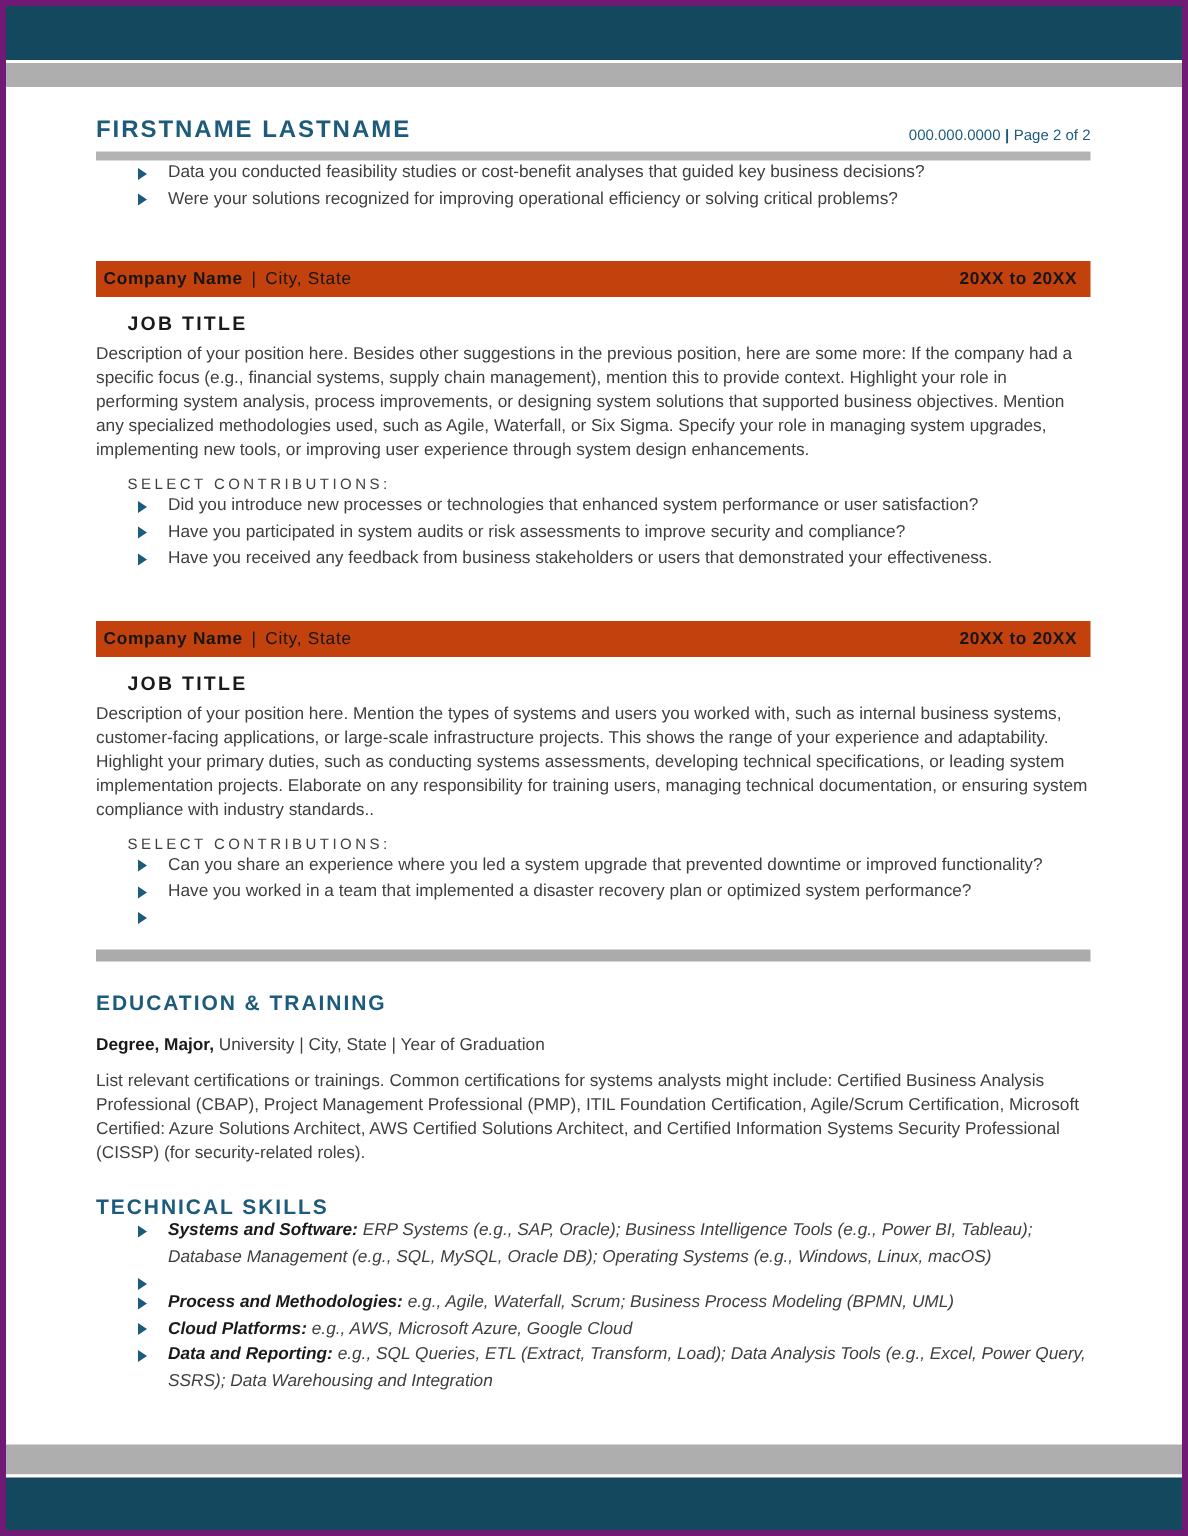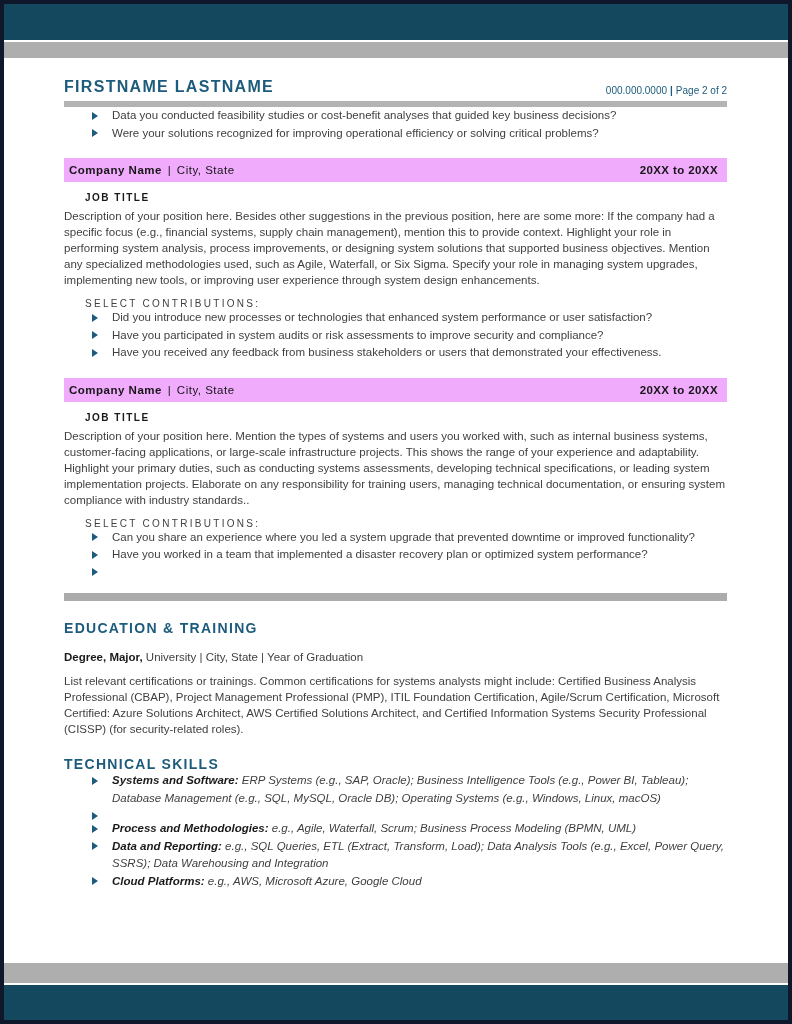--- a/index.html
+++ b/index.html
@@ -1,21 +1,21 @@
 <!DOCTYPE html>
 <html><head>
 <meta charset="utf-8">
 <style>
   * { box-sizing: border-box; }
   html, body { margin: 0; padding: 0; background: #ffffff; }
   body { font-family: "Liberation Sans", sans-serif; }
 
   .page {
     width: 792px; height: 1024px;
-    border: 4px solid #0f172a;
+    border: 4px solid #701a75;
     background: #ffffff;
     display: flex; flex-direction: column;
     overflow: hidden;
   }
   .band { background: #14485f; }
   .band-top { height: 36px; }
   .band-bottom { height: 35px; }
   .band-gap { height: 2px; background: #ffffff; }
   .strip { background: #aeaeae; }
   .strip-top { height: 16px; }
@@ -32,29 +32,29 @@
   ul.bullets { list-style: none; margin: 0; padding: 0; }
   ul.bullets li { display: flex; align-items: flex-start; padding-left: 28px;
     font-size: 11.5px; line-height: 17.5px; color: #3f3f3f; }
   .tri { width: 0; height: 0; flex: 0 0 auto;
     border-left: 6px solid #1d5b7c;
     border-top: 4px solid transparent; border-bottom: 4px solid transparent;
     margin: 4.8px 14px 0 0; }
 
   .intro { margin-top: 17px; }
 
-  .company-bar { background: #f0abfc; height: 24px; margin-top: 16px;
+  .company-bar { background: #c2410c; height: 24px; margin-top: 32px;
     display: flex; align-items: center; justify-content: space-between;
     padding: 0 9px 0 5px; font-size: 11.5px; color: #161616; }
   .company-left { letter-spacing: 0.5px; }
   .company-name { font-weight: 700; }
   .company-sep { font-weight: 400; margin: 0 2px; }
   .dates { font-weight: 700; letter-spacing: 0.4px; }
 
-  .job-title { margin: 10px 0 0 21px; font-size: 10px; font-weight: 700;
+  .job-title { margin: 10px 0 0 21px; font-size: 13px; font-weight: 700;
     letter-spacing: 1.5px; color: #1a1a1a; }
 
   .desc { margin: 5px 0 0; font-size: 11.5px; line-height: 16px; color: #3f3f3f; }
 
   .contrib-label { margin: 10px 0 0 21px; font-size: 10px; letter-spacing: 2.3px; color: #3f3f3f; }
   .contrib { margin-top: 8px; }
 
   .divider { height: 8px; background: #ababab; margin-top: 17px; }
 
   .section-heading { margin: 19px 0 0; font-size: 14px; font-weight: 700;
@@ -163,25 +163,25 @@
         </li>
       <li>
           <span class="tri"></span>
         </li>
       <li>
           <span class="tri"></span>
           <span><strong>Process and Methodologies:</strong> <span>e.g., Agile, Waterfall, Scrum; Business Process Modeling (BPMN, UML)</span></span>
         </li>
       <li>
           <span class="tri"></span>
-          <span><strong>Data and Reporting:</strong> <span>e.g., SQL Queries, ETL (Extract, Transform, Load); Data Analysis Tools (e.g., Excel, Power Query, SSRS); Data Warehousing and Integration</span></span>
+          <span><strong>Cloud Platforms:</strong> <span>e.g., AWS, Microsoft Azure, Google Cloud</span></span>
         </li>
       <li>
           <span class="tri"></span>
-          <span><strong>Cloud Platforms:</strong> <span>e.g., AWS, Microsoft Azure, Google Cloud</span></span>
+          <span><strong>Data and Reporting:</strong> <span>e.g., SQL Queries, ETL (Extract, Transform, Load); Data Analysis Tools (e.g., Excel, Power Query, SSRS); Data Warehousing and Integration</span></span>
         </li>
     </ul>
 
   </div>
 
   <div class="strip strip-bottom"></div>
   <div class="band-gap"></div>
   <div class="band band-bottom"></div>
 </div>
 

